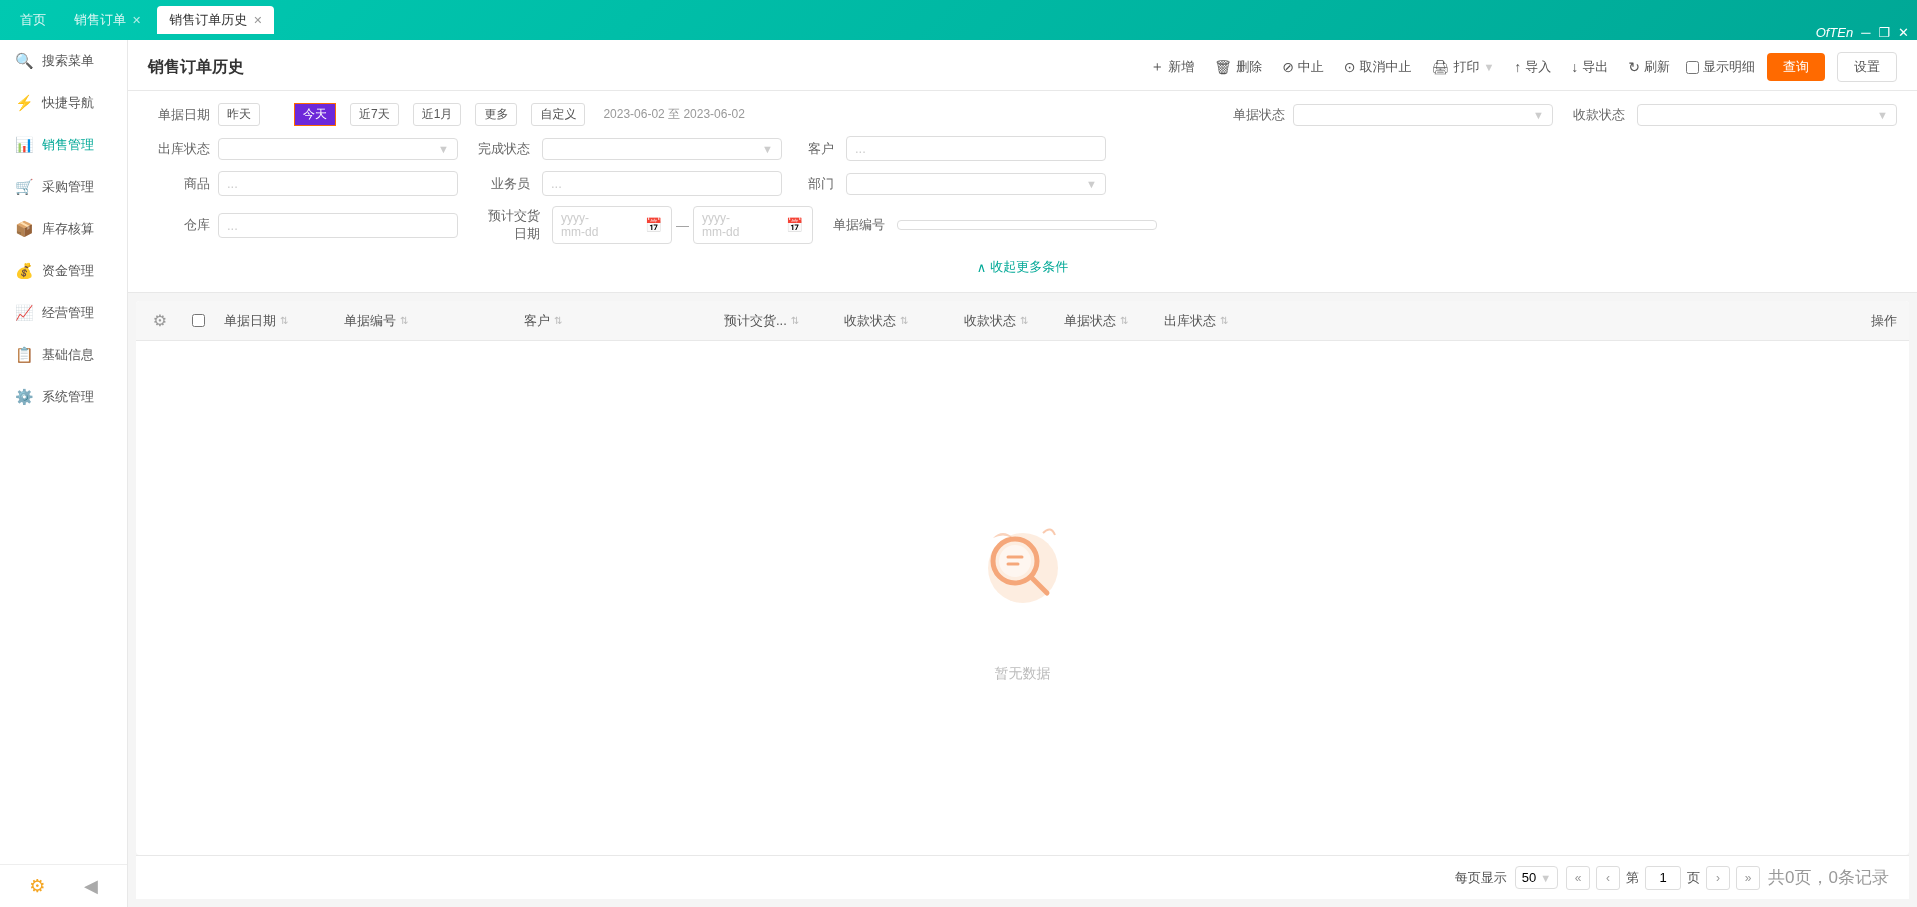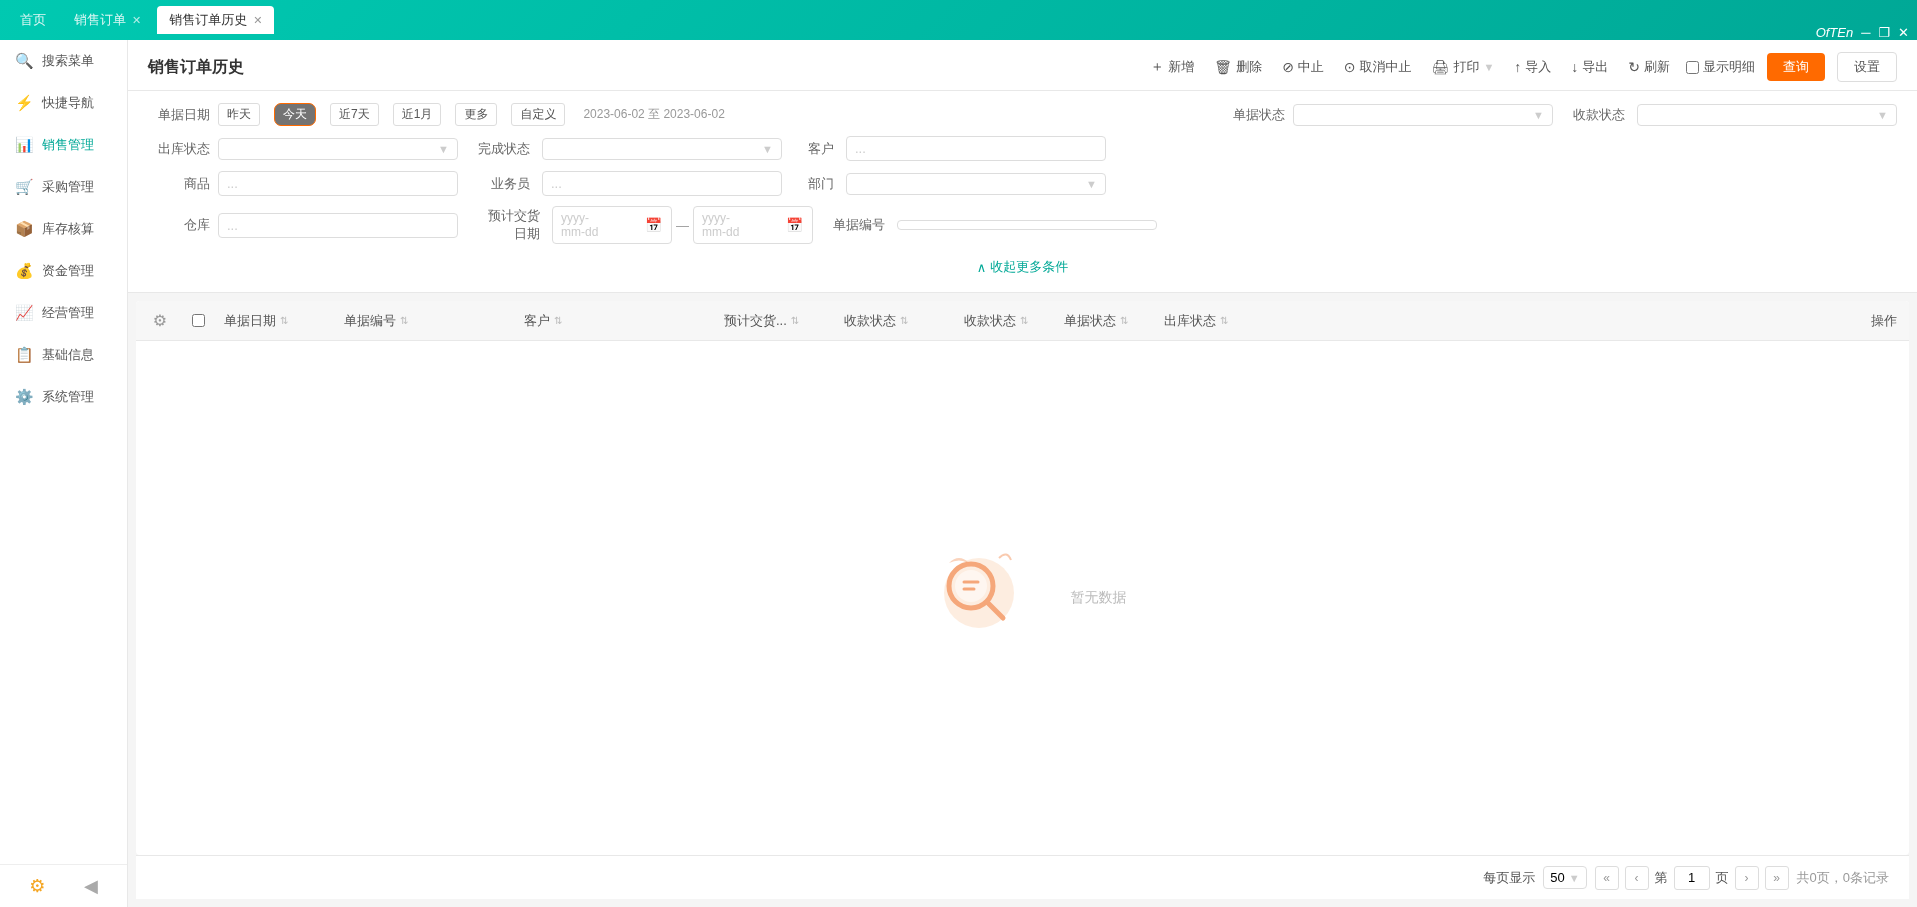--- a/index.html
+++ b/index.html
@@ -192,24 +192,25 @@
     .date-btn {
       padding: 2px 8px;
       font-size: 12px;
       border: 1px solid #ddd;
       border-radius: 3px;
       cursor: pointer;
       background: #fff;
       color: #555;
     }
     .date-btn.active {
-      background: #737373;
+      background: #6d28d9;
       color: #fff;
       border-color: #ff6a00;
-      border-radius: 7px;
+      border-radius: 0;
+      margin-left: 20px;
     }
     .date-range {
       font-size: 12px;
       color: #999;
       margin-left: 4px;
     }
     .filter-select {
       display: flex;
       align-items: center;
       border: 1px solid #ddd;
@@ -309,20 +310,21 @@
     .th-status { width: 100px; }
     .th-warehouse { width: 100px; }
     .th-action { flex: 1; justify-content: flex-end; }
     .sort-icon { font-size: 10px; color: #bbb; }
     .gear-th { font-size: 16px; color: #999; cursor: pointer; }
 
     
     .empty-state {
       flex: 1;
       display: flex;
+      flex-direction: column;
       align-items: center;
       justify-content: center;
       gap: 32px;
     }
     .empty-text { font-size: 14px; color: #bbb; }
 
     
     .pagination-bar {
       height: 44px;
       background: #fff;
@@ -366,21 +368,21 @@
       color: #999;
     }
     .page-input {
       width: 36px;
       height: 24px;
       border: 1px solid #ddd;
       border-radius: 3px;
       text-align: center;
       font-size: 13px;
     }
-    .page-total { font-size: 13px; color: #999; }
+    .page-total { font-size: 17px; color: #999; }
 
     
     .empty-svg-container {
       width: 120px;
       height: 120px;
     }
   </style>
 </head>
 <body>
 

